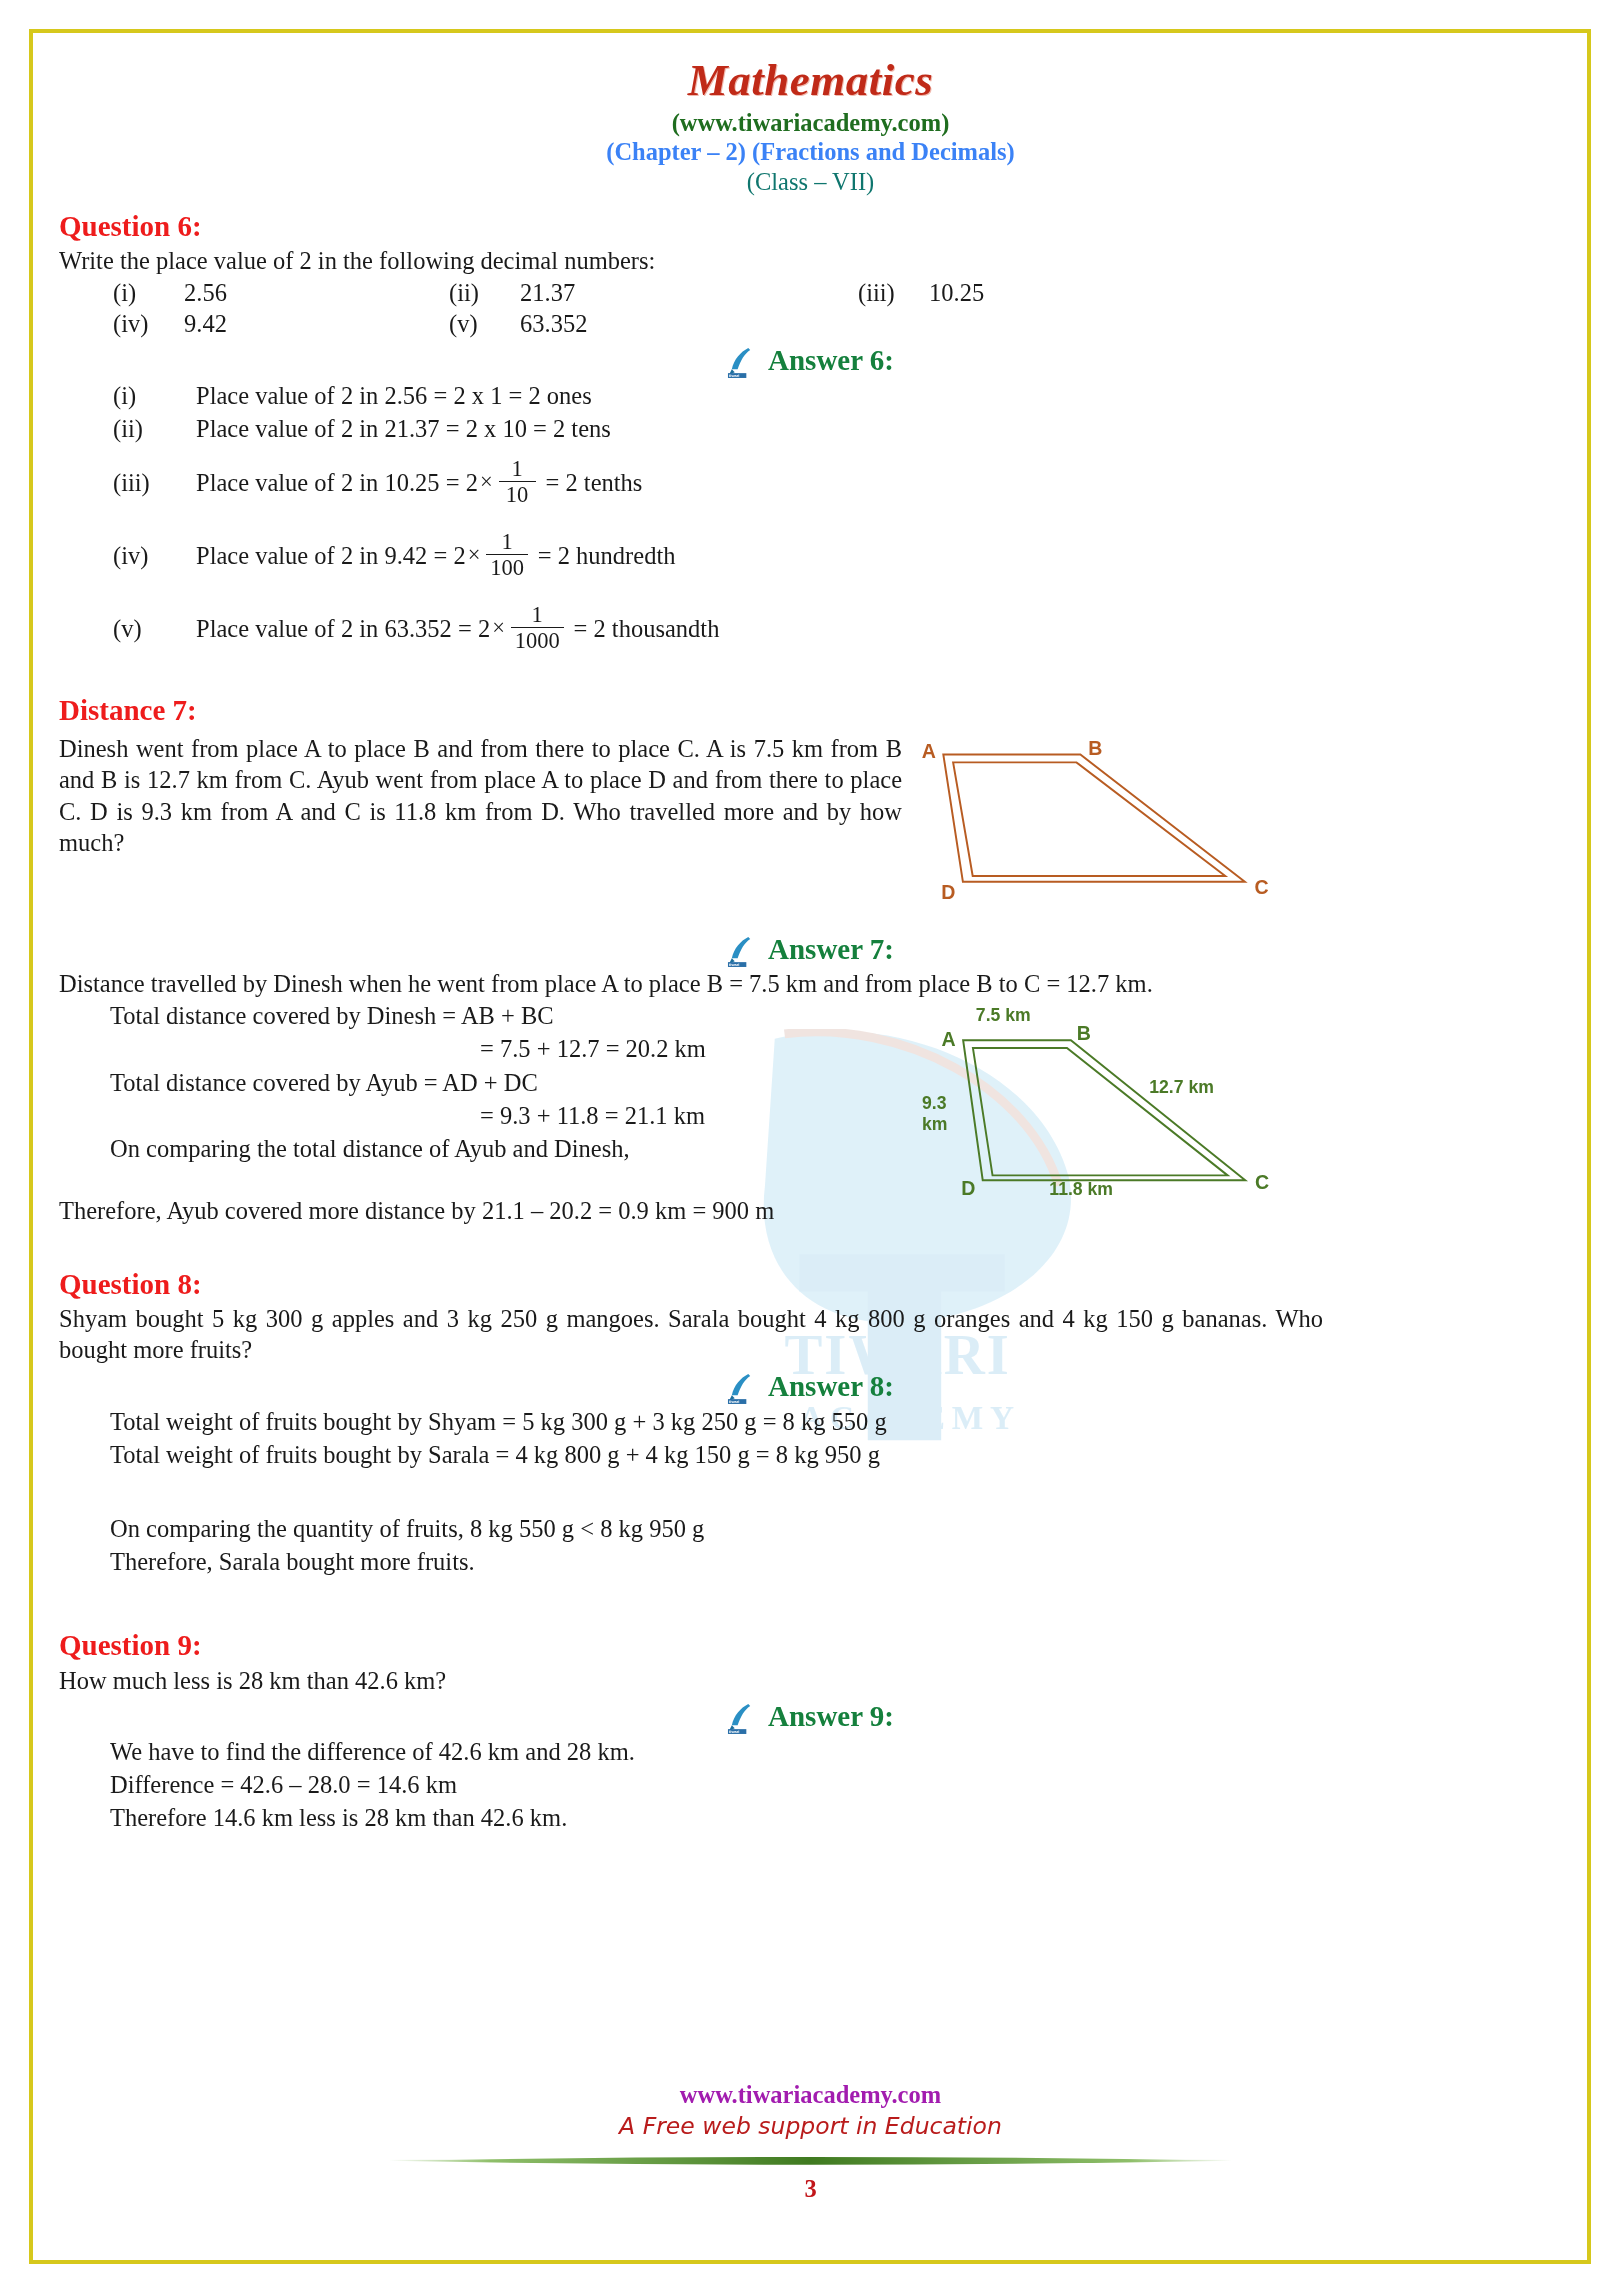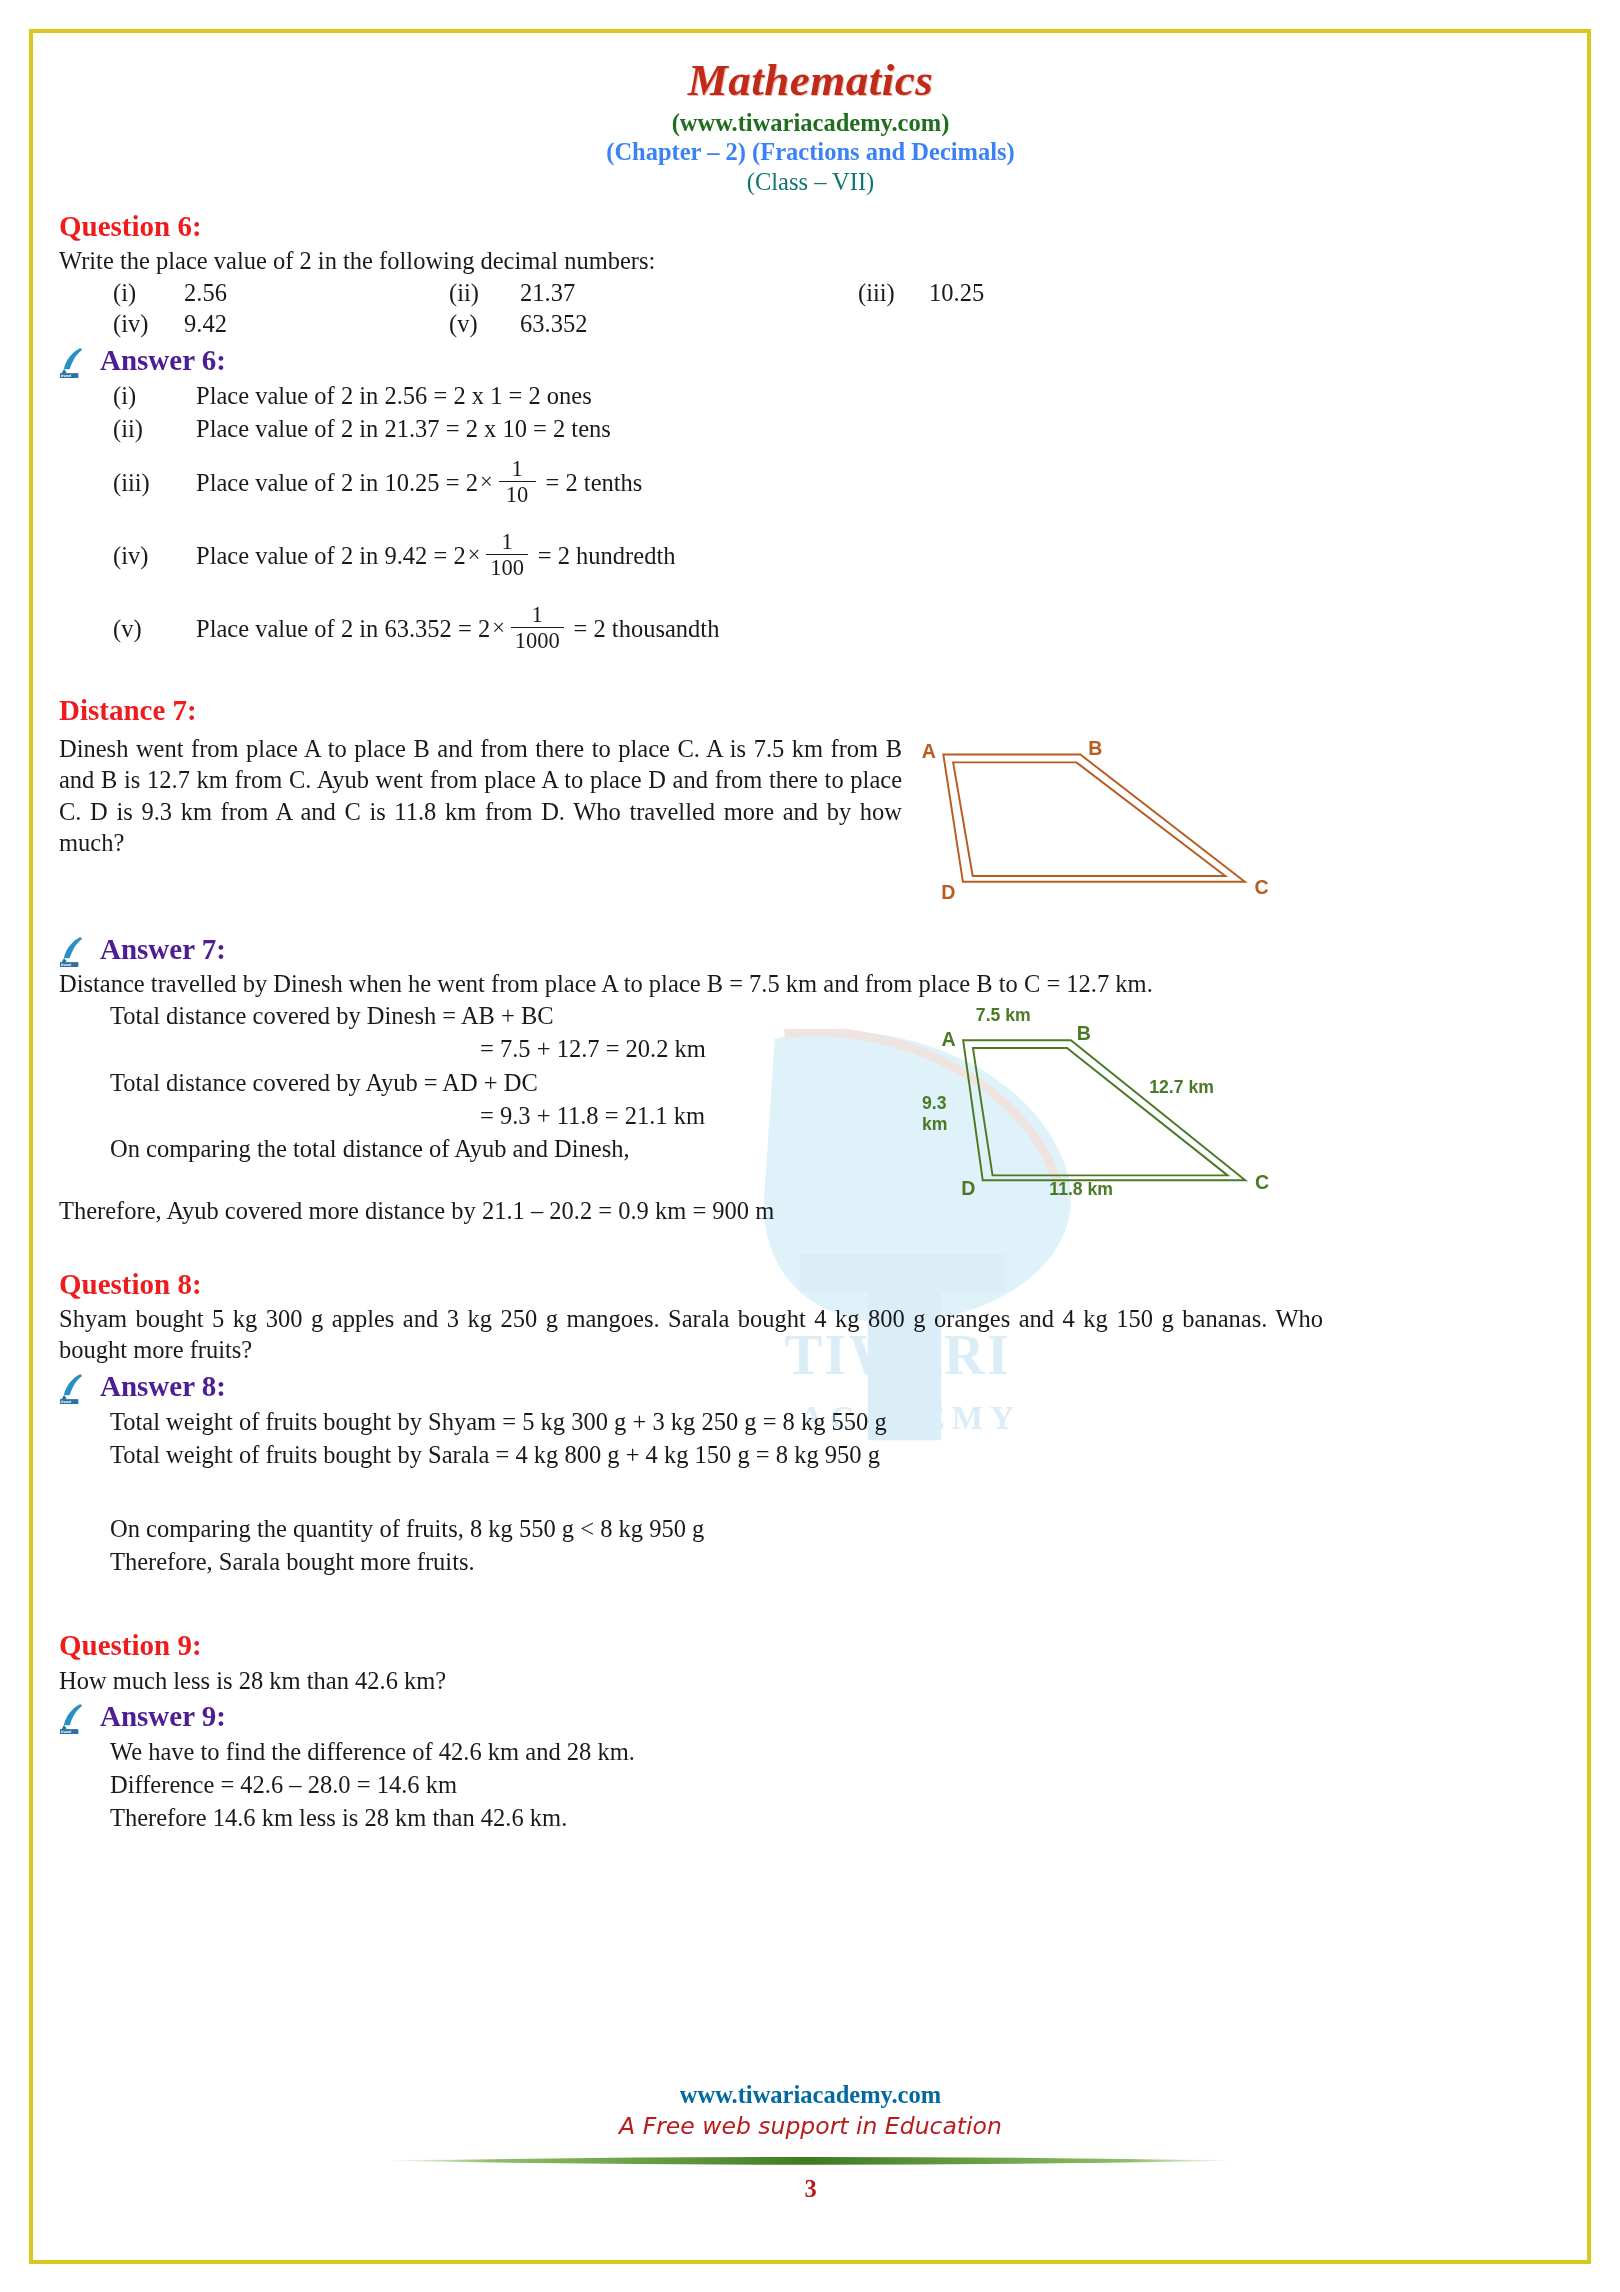--- a/index.html
+++ b/index.html
@@ -50,23 +50,23 @@
   }
 
   
   .content{position:relative;z-index:2;margin-top:13.7px;}
 
   .q-title{
     font-weight:bold;font-size:29px;color:#ee1c1c;
     margin:0 0 2px 0;line-height:1.15;
   }
   .a-title{
-    font-weight:bold;font-size:29px;color:#4c1d95;
+    font-weight:bold;font-size:29px;color:#15803d;
     margin:3.9px 0 2px 0;line-height:1.15;
-    display:flex;align-items:flex-end;gap:12px;
+    display:flex;align-items:flex-end;gap:12px;justify-content:center;
   }
   .quill{display:inline-block;width:29px;height:33px;flex:0 0 29px;position:relative;top:2px;}
   .para{
     font-size:24.5px;color:#1a1a1a;line-height:1.28;margin:0;
   }
   .para.justify{text-align:justify;}
   .indent1{margin-left:51px;}
 
   
   .opt-row{display:flex;font-size:24.5px;color:#1a1a1a;line-height:1.3;margin-left:54px;}
@@ -95,21 +95,21 @@
   .q7fig{flex:1 1 auto;position:relative;height:196px;}
 
   .a7wrap{display:flex;align-items:flex-start;}
   .a7text{width:863px;flex:0 0 863px;}
   .a7fig{flex:1 1 auto;position:relative;height:196px;}
 
   .calc{font-size:24.5px;color:#1a1a1a;line-height:1.35;}
 
   
   .footer{position:absolute;left:0;right:0;bottom:41px;text-align:center;z-index:2;}
-  .footer .fsite{font-weight:bold;font-size:24.5px;color:#0369a1;line-height:1.2;}
+  .footer .fsite{font-weight:bold;font-size:24.5px;color:#a21caf;line-height:1.2;}
   .footer .ftag{
     font-family:"DejaVu Sans", sans-serif;
     font-style:italic;font-size:23.5px;color:#b91c1c;line-height:1.3;margin-top:2px;
   }
   .footer .rule{
     height:15.7px;margin:11.8px auto 5.9px auto;width:843px;position:relative;
   }
   .footer .pageno{font-weight:bold;font-size:24.5px;color:#c2161a;margin-top:5.9px;}
 
   svg{display:block;}

